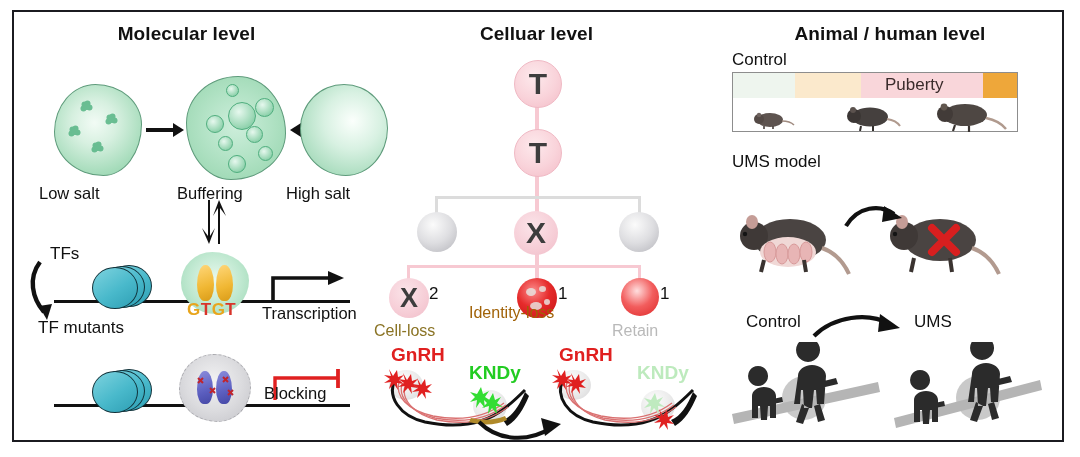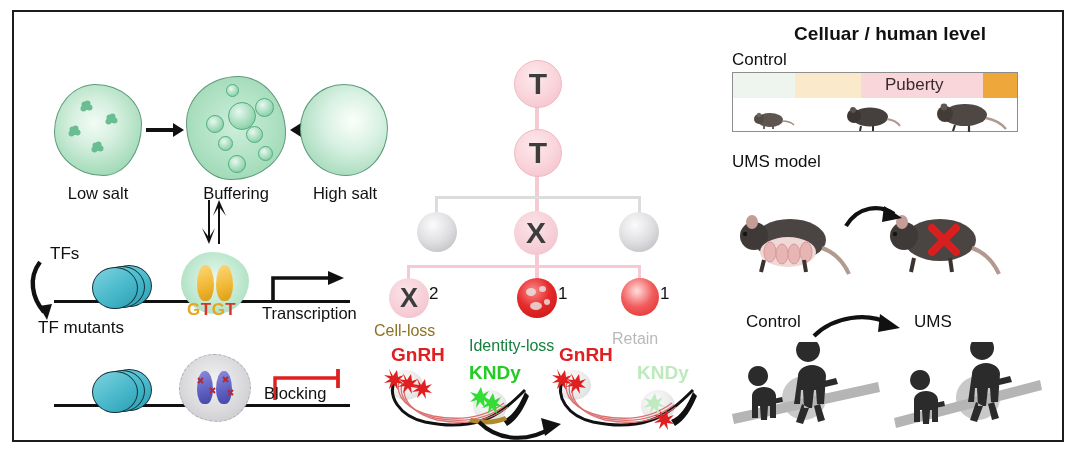--- a/index.html
+++ b/index.html
@@ -19,21 +19,21 @@
   .blobB .body{border-radius:52% 48% 55% 45% / 45% 55% 45% 55%;
      background:radial-gradient(circle at 50% 48%,#cdeedb 0%,#b3e3c6 45%,#93d3ab 100%);}
   .blobC .body{border-radius:50% 50% 48% 52% / 48% 48% 52% 52%;
      background:radial-gradient(circle at 60% 40%,#fbfffc 0%,#d8f1e2 38%,#9ed7b5 85%,#8bcda4 100%);}
 
   .clump{position:absolute;border-radius:50%;background:#57b585;opacity:.85;
      box-shadow:3px 1px 0 -.5px #57b585,-3px 2px 0 -.5px #57b585,1px -3px 0 -.5px #57b585,-2px -2px 0 -.5px #57b585;}
   .vac{position:absolute;border-radius:50%;border:1.3px solid #4fae7e;
      background:radial-gradient(circle at 38% 34%,#e6f8ee 0%,#9fd9b8 60%,#6ec196 100%);}
 
-  .blabel{position:absolute;font-size:16.5px;color:#111;text-align:center;white-space:nowrap;}
+  .blabel{position:absolute;font-size:16.5px;color:#111;white-space:nowrap;}
 
   .arrowR,.arrowL{position:absolute;height:0;}
   .arrowR .shaft,.arrowL .shaft{position:absolute;top:-2.2px;height:4.4px;background:#111;}
   .arrowR .head{position:absolute;top:-7px;right:0;width:0;height:0;border-top:7px solid transparent;border-bottom:7px solid transparent;border-left:11px solid #111;}
   .arrowL .head{position:absolute;top:-7px;left:0;width:0;height:0;border-top:7px solid transparent;border-bottom:7px solid transparent;border-right:11px solid #111;}
 
   .eqarrow{position:absolute;}
   .dnaline{position:absolute;height:2.6px;background:#111;}
   .nucleo{position:absolute;}
   .ndisc{position:absolute;border-radius:50% / 50%;background:linear-gradient(145deg,#7fd3df 0%,#49b9cb 55%,#2e9fb4 100%);border:1.6px solid #10323a;}
@@ -95,20 +95,21 @@
   .mouse{position:absolute;}
   .seesawwrap{position:absolute;}
   .watermark{position:absolute;font-size:22px;color:#9a9a9a;white-space:nowrap;letter-spacing:.5px;font-family:"DejaVu Sans",sans-serif;}
 </style>
 </head>
 <body>
 
 <div class="figure">
 
   <div class="panel" id="panel-molecular">
+    <div class="ptitle">Molecular level</div>
 
     <div class="cellblob blobA" style="left:40px;top:72px;width:88px;height:92px;">
       <div class="body"></div>
       <div class="clump" style="left:29px;top:19px;width:7px;height:7px;"></div>
       <div class="clump" style="left:54px;top:32px;width:7px;height:7px;"></div>
       <div class="clump" style="left:17px;top:44px;width:7px;height:7px;"></div>
       <div class="clump" style="left:40px;top:60px;width:7px;height:7px;"></div>
     </div>
     <div class="blabel" style="left:25px;top:172px;width:118px;">Low salt</div>
 
@@ -192,20 +193,21 @@
       </svg>
     </div>
     <svg class="blockarm" style="left:258px;top:356px;" width="82" height="32">
       <path d="M3 32 L3 10 L66 10" stroke="#e02020" stroke-width="3.4" fill="none"></path>
       <path d="M66 1 L66 20" stroke="#e02020" stroke-width="3.8" fill="none"></path>
     </svg>
     <div class="txtlabel" style="left:250px;top:372px;">Blocking</div>
   </div>
 
   <div class="panel" id="panel-cellular">
+    <div class="ptitle">Celluar level</div>
 
     <div class="pinkline" style="left:176px;top:95px;width:4px;height:185px;"></div>
 
     <div class="tcell" style="left:155px;top:48px;width:46px;height:46px;font-size:30px;">T</div>
 
     <div class="tcell" style="left:155px;top:117px;width:46px;height:46px;font-size:30px;">T</div>
 
     <div class="pinkline" style="left:76px;top:184px;width:206px;height:3px;background:#dcdcdc;"></div>
     <div class="pinkline" style="left:76px;top:184px;width:3px;height:18px;background:#dcdcdc;"></div>
     <div class="pinkline" style="left:279px;top:184px;width:3px;height:18px;background:#dcdcdc;"></div>
@@ -222,25 +224,25 @@
     <div class="fatenum" style="left:70px;top:272px;">2</div>
     <div class="fatelabel" style="left:15px;top:310px;color:#8a7324;">Cell-loss</div>
 
     <div class="redcell" style="left:158px;top:266px;width:40px;height:40px;">
       <div class="speck" style="left:9px;top:10px;width:10px;height:8px;"></div>
       <div class="speck" style="left:22px;top:8px;width:7px;height:6px;"></div>
       <div class="speck" style="left:13px;top:24px;width:12px;height:8px;"></div>
       <div class="speck" style="left:27px;top:21px;width:6px;height:6px;"></div>
     </div>
     <div class="fatenum" style="left:199px;top:272px;">1</div>
-    <div class="fatelabel" style="left:110px;top:325px;color:#15803d;">Identity-loss</div>
+    <div class="fatelabel" style="left:110px;top:292px;color:#a16207;">Identity-loss</div>
 
     <div class="redcell2" style="left:262px;top:266px;width:38px;height:38px;"></div>
     <div class="fatenum" style="left:301px;top:272px;">1</div>
-    <div class="fatelabel" style="left:253px;top:310px;color:#b9b9b9;margin-top:8px;">Retain</div>
+    <div class="fatelabel" style="left:253px;top:310px;color:#b9b9b9;">Retain</div>
 
     <div class="neurowrap" style="left:14px;top:334px;width:168px;height:90px;">
       <div class="gnrh" style="left:18px;top:-2px;">GnRH</div>
       <div class="kndy" style="left:96px;top:16px;color:#22cc22;">KNDy</div>
       <div class="soma" style="left:16px;top:24px;width:34px;height:30px;"></div>
       <div class="soma" style="left:100px;top:44px;width:34px;height:32px;"></div>
       <svg class="axonsvg" width="168" height="90">
         <path d="M22 34 C14 50, 26 70, 52 76 C86 83, 112 78, 132 62 C140 56, 146 50, 152 44" stroke="#111" stroke-width="3" fill="none"></path>
         <g stroke="#d86a6a" stroke-width="1.3" fill="none" opacity=".95">
           <path d="M26 36 C22 50, 34 64, 60 70 C92 76, 114 70, 131 57"></path>
@@ -287,21 +289,21 @@
       </svg>
     </div>
 
     <svg style="position:absolute;left:116px;top:398px;" width="96" height="34">
       <path d="M4 12 C24 32, 54 32, 76 18" stroke="#111" stroke-width="4" fill="none"></path>
       <path d="M66 8 L86 14 L70 26 Z" fill="#111"></path>
     </svg>
   </div>
 
   <div class="panel" id="panel-animal">
-    <div class="ptitle">Celluar / human level</div>
+    <div class="ptitle">Animal / human level</div>
 
     <div class="grouplabel" style="left:18px;top:38px;">Control</div>
     <div class="timeline" style="left:18px;top:60px;width:286px;height:38px;">
       <div class="tseg" style="left:0;width:22%;background:#eef5ee;"></div>
       <div class="tseg" style="left:22%;width:23%;background:#fbe9cc;"></div>
       <div class="tseg" style="left:45%;width:43%;background:#f9d6da;"></div>
       <div class="tseg" style="left:88%;width:12%;background:#eea73a;"></div>
       <div class="tlabel" style="left:152px;top:2px;">Puberty</div>
     </div>
     <div class="mouserow" style="left:18px;top:86px;width:286px;height:34px;border:1px solid #8d8d8d;border-top:none;box-sizing:border-box;">

